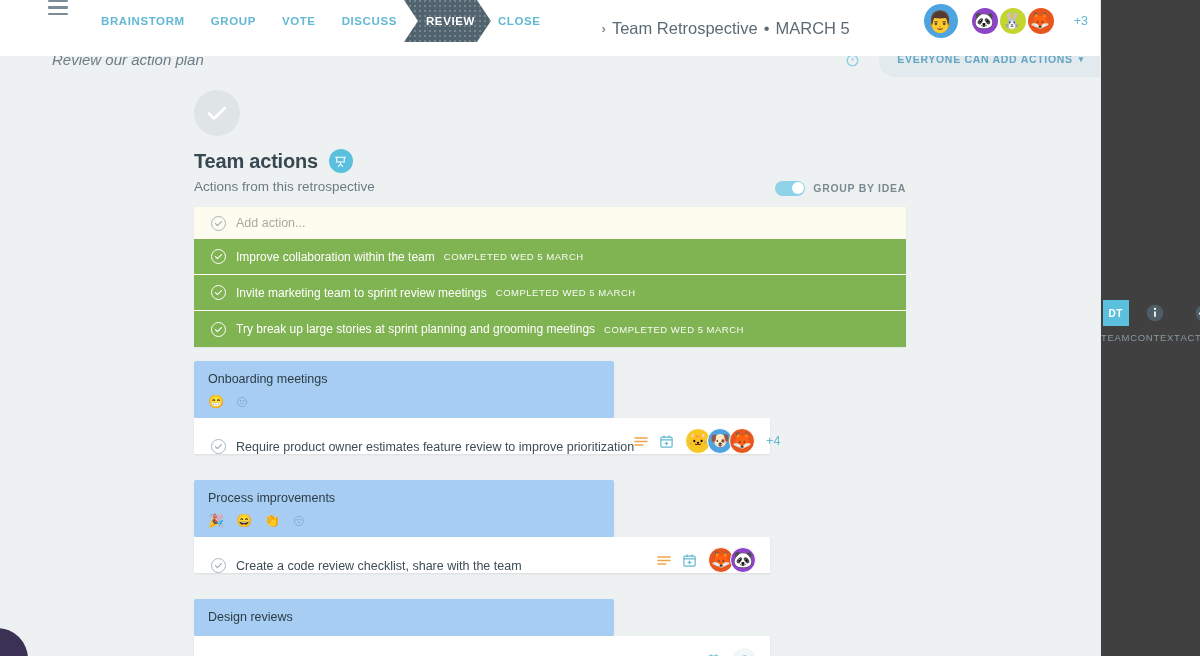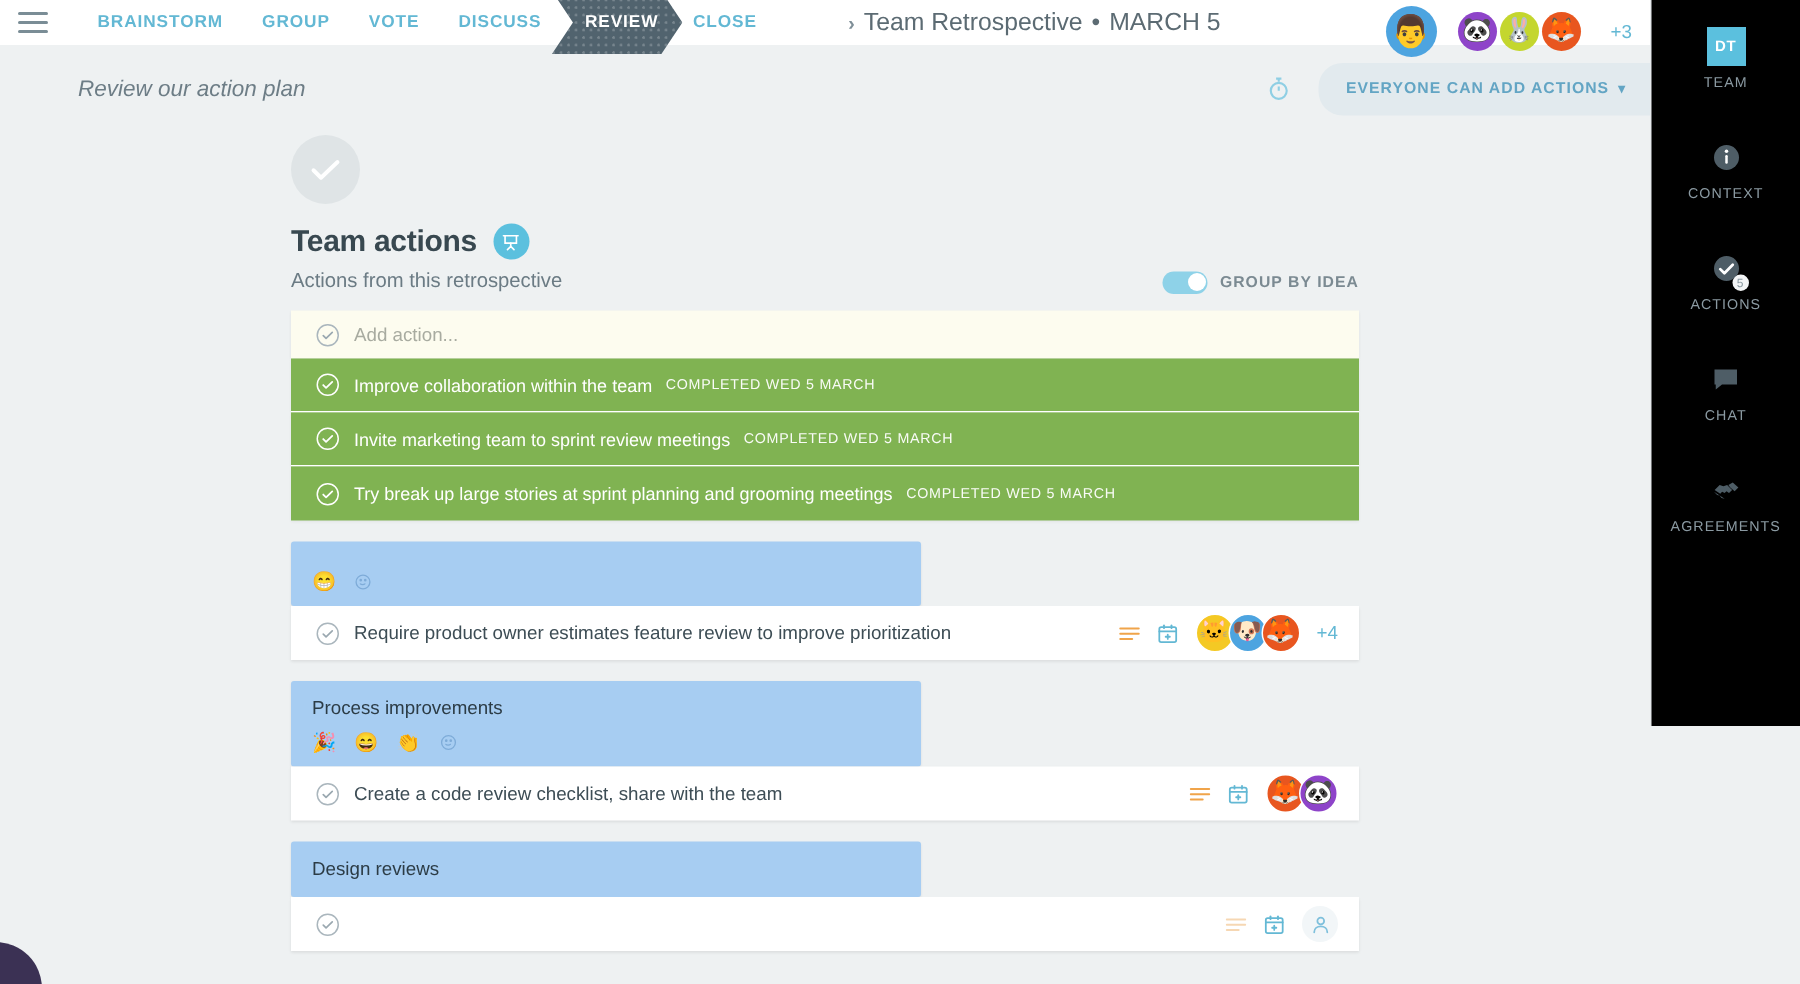--- a/index.html
+++ b/index.html
@@ -7,23 +7,24 @@
     width: 1200px; height: 656px;
     font-family: "Liberation Sans", sans-serif;
     background: #eef1f2;
     overflow: hidden;
   }
 
   .app { position: relative; width: 1200px; height: 656px; background: #eef1f2; }
 
   
   .topbar {
-    position: absolute; left: 0; top: 0; width: 1100px; height: 30px;
-    background: #ffffff; display: flex; align-items: center;
+    position: absolute; left: 0; top: 0; width: 1100px; height: 56px;
+    background: #ffffff; display: flex; 
     z-index: 5;
+    padding-left: 36px;
   }
   .hamburger {
     width: 20px; height: 15px; margin-left: 12px; margin-right: 20px;
     display: flex; flex-direction: column; justify-content: space-between;
     cursor: pointer;
   }
   .hamburger span { display: block; height: 2.4px; background: #7a8d96; border-radius: 1px; }
 
   .phases { display: flex; align-items: center; height: 42px; position: relative; }
   .phase {
@@ -78,23 +79,23 @@
   .perm-pill {
     background: #e2eaee; color: #63a5c4; font-size: 10.5px; font-weight: bold;
     letter-spacing: 0.7px; padding: 9px 16px 9px 18px; border-radius: 16px 0 0 16px;
     height: 35px; line-height: 17px; display: flex; align-items: center; cursor: pointer;
     white-space: nowrap;
   }
   .perm-pill .caret { margin-left: 6px; font-size: 9px; }
 
   
   .rail {
-    position: absolute; right: 0; top: 0; width: 100px; height: 484px;
-    background: #000000; border-left: 1px solid #e6eaec;
-    display: flex; flex-direction: column; align-items: center;
+    position: absolute; right: 0; top: 0; width: 100px; height: 656px;
+    background: #404040; border-left: 1px solid #e6eaec;
+    display: flex; flex-direction: row; align-items: center;
     padding-top: 18px; z-index: 6;
   }
   .rail-item {
     width: 100px; display: flex; flex-direction: column; align-items: center;
     margin-bottom: 31px; cursor: pointer;
   }
   .rail-glyph { height: 26px; display: flex; align-items: center; justify-content: center; position: relative; }
   .rail-label {
     font-size: 9.5px; letter-spacing: 0.7px; color: #8b9aa2; margin-top: 6px; font-weight: 500;
   }
@@ -151,22 +152,22 @@
     background: #fdfcef; height: 31px; width: 712px;
     box-shadow: 0 1px 2px rgba(0,0,0,0.07);
   }
   .row-done {
     background: #80b352; width: 712px; height: 36px;
     border-bottom: 1px solid #ffffff;
     box-shadow: 0 1px 2px rgba(0,0,0,0.05);
   }
   .row-done.last { border-bottom: none; }
   .row-open {
-    background: #ffffff; width: 712px; height: 36px;
-    box-shadow: 0 1px 2px rgba(0,0,0,0.09); margin-bottom: 14px;
+    background: #ffffff; width: 576px; height: 36px;
+    box-shadow: 0 1px 2px rgba(0,0,0,0.09); margin-bottom: 26px; align-items: flex-end;
   }
 
   .check-circle {
     width: 15px; height: 15px; border-radius: 50%; border: 1.4px solid #9aa8b0;
     display: flex; align-items: center; justify-content: center;
     margin: 0 10px 0 17px; flex: none;
   }
   .check-circle.onwhite { border-color: #aab6bd; }
   .check-circle.filled {
     border-color: #ffffff; background: transparent;
@@ -327,20 +328,21 @@
                 <path d="M4 12.5l5 5L20 7"></path>
               </svg>
             </div>
             <div class="row-text">Try break up large stories at sprint planning and grooming meetings</div>
             <div class="completed-tag">COMPLETED WED 5 MARCH</div>
           </div>
         </div>
 
       <div id="idea-list">
           <div class="idea-card">
+            <div class="idea-title">Onboarding meetings</div>
             <div class="emoji-row">
               <span class="emoji">😁</span>
               <span class="add-reaction">
                 <svg width="12" height="12" viewBox="0 0 24 24" fill="none" stroke="#5d91c4" stroke-width="1.8" stroke-linecap="round">
                   <circle cx="12" cy="12" r="9.2"></circle>
                   <path d="M8.5 14.5c1 1.2 5 1.2 6 0"></path>
                   <circle cx="9" cy="9.5" r="0.9" fill="#5d91c4"></circle>
                   <circle cx="15" cy="9.5" r="0.9" fill="#5d91c4"></circle>
                 </svg>
               </span>

